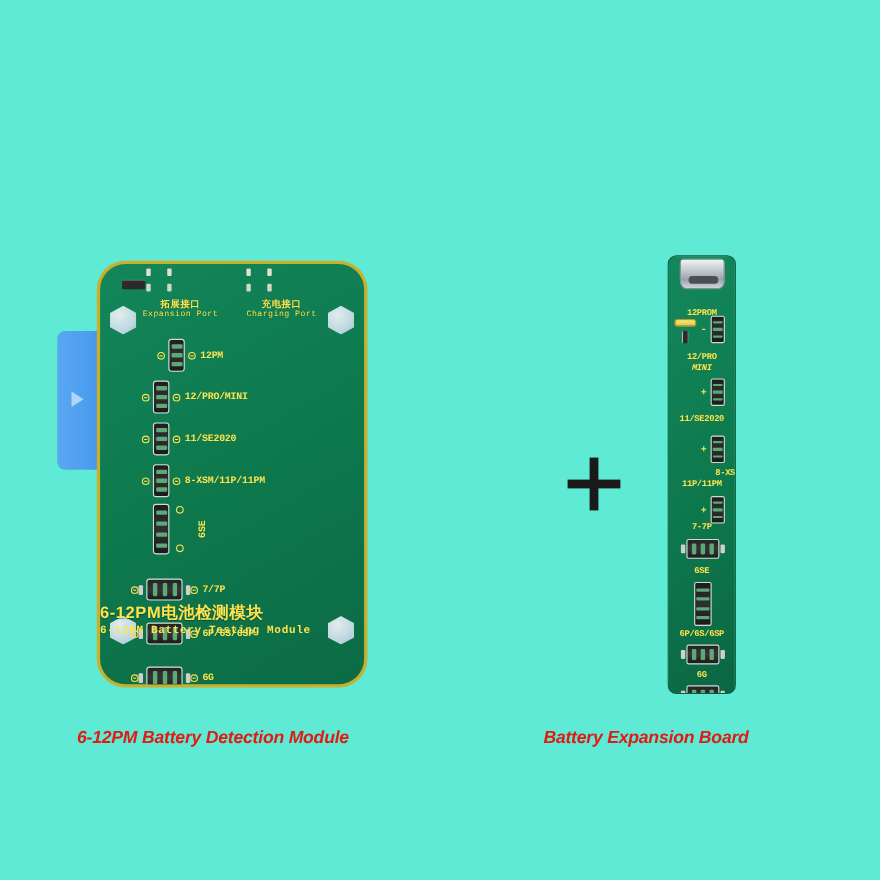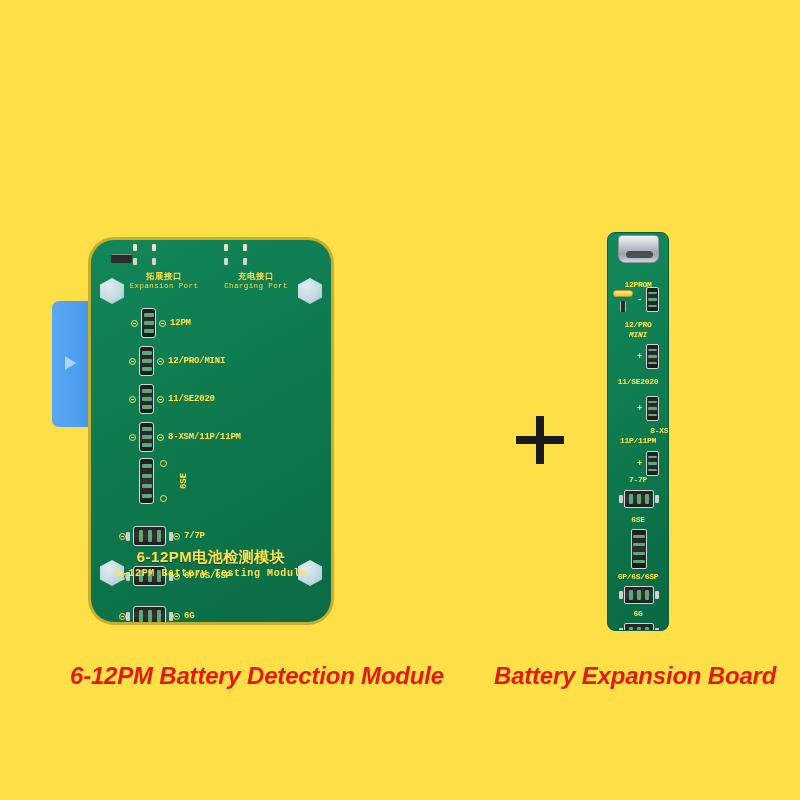--- a/index.html
+++ b/index.html
@@ -3,21 +3,21 @@
 <meta charset="utf-8">
 <style>
   * { box-sizing: border-box; }
   html, body {
     margin: 0; padding: 0;
     width: 800px; height: 800px;
     background: #ffffff;
     font-family: "Liberation Sans", sans-serif;
     overflow: hidden;
   }
-  #stage { position: relative; width: 800px; height: 800px; background: #fde047; }
+  #stage { position: relative; width: 800px; height: 800px; background: #5eead4; }
 
   
   #main-board {
     position: absolute; left: 88px; top: 237px;
     width: 246px; height: 388px;
     border-radius: 26px;
     background: #c9b02c;
     padding: 3px;
   }
   #main-board-inner {
@@ -111,21 +111,21 @@
     width: 4px; height: 9px; background: #cfcfcf; border-radius: 1px; flex: 0 0 auto;
   }
   .rot-label {
     color: #ffe34d; font-size: 9px; font-weight: 700;
     font-family: "Liberation Mono", monospace;
     transform: rotate(-90deg); white-space: nowrap;
   }
   .dot-mark { width: 7px; height: 7px; border: 1.2px solid #ffe34d; border-radius: 50%; }
 
   
-  #board-title { position: absolute; left: 0; right: 0; top: 308px; text-align: center; }
+  #board-title { position: absolute; left: 0; right: 0; top: 308px; }
   #board-title .cn {
     display: block; color: #ffe34d; font-size: 15px; font-weight: 700;
     letter-spacing: .5px; text-shadow: 0 1px 1px rgba(0,0,0,.35);
   }
   #board-title .en {
     display: block; color: #ffe34d; font-size: 10px; font-weight: 700;
     font-family: "Liberation Mono", monospace; letter-spacing: .6px; margin-top: 1px;
   }
 
   
@@ -198,21 +198,21 @@
     content:""; position:absolute; left:0; top:20px; width:48px; height:8px; background:#1a1a1a;
   }
   #plus-sign::after {
     content:""; position:absolute; left:20px; top:0; width:8px; height:48px; background:#1a1a1a;
   }
 
   
   .caption {
     position: absolute;
     color: #e01b14; font-weight: 700; font-style: italic;
-    font-size: 24px; letter-spacing: -0.2px; white-space: nowrap;
+    font-size: 16px; letter-spacing: -0.2px; white-space: nowrap;
     font-family: "Liberation Sans", sans-serif;
   }
   #caption-left { left: 70px; top: 662px; }
   #caption-right { left: 494px; top: 662px; }
 </style>
 </head>
 <body>
 
 <div id="stage">
 
@@ -249,21 +249,21 @@
       <div class="port-label" style="left:110px; top:32px; width:110px;">
         <span class="cn">充电接口</span>
         <span class="en">Charging Port</span>
       </div>
 
       <div class="standoff" style="left:9px; top:38px;"></div>
       <div class="standoff" style="left:207px; top:38px;"></div>
       <div class="standoff" style="left:9px; top:320px;"></div>
       <div class="standoff" style="left:207px; top:320px;"></div>
 
-      <div class="row" style="left:40px; top:68px;">
+      <div class="row" style="left:52px; top:68px;">
         <div class="mark"></div>
         <div class="conn-v">
           <div class="seg"></div>
           <div class="seg"></div>
           <div class="seg"></div>
         </div>
         <div class="mark"></div>
         <span class="row-label">12PM</span>
       </div>
 

